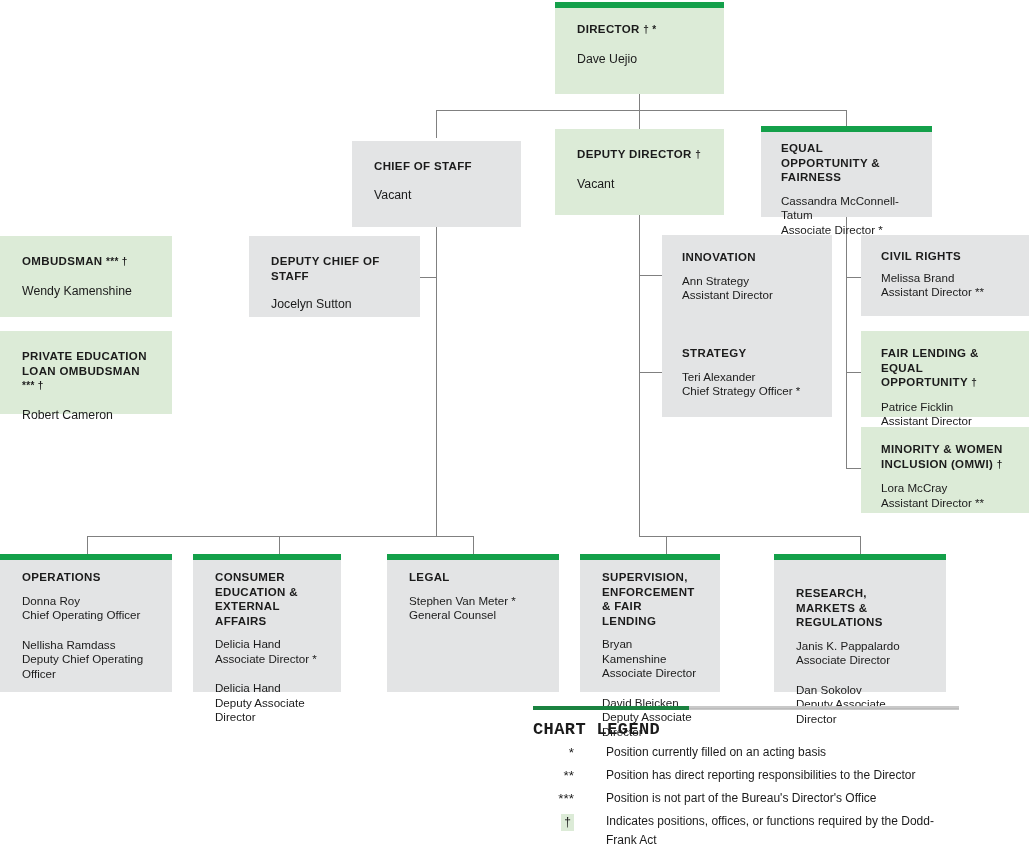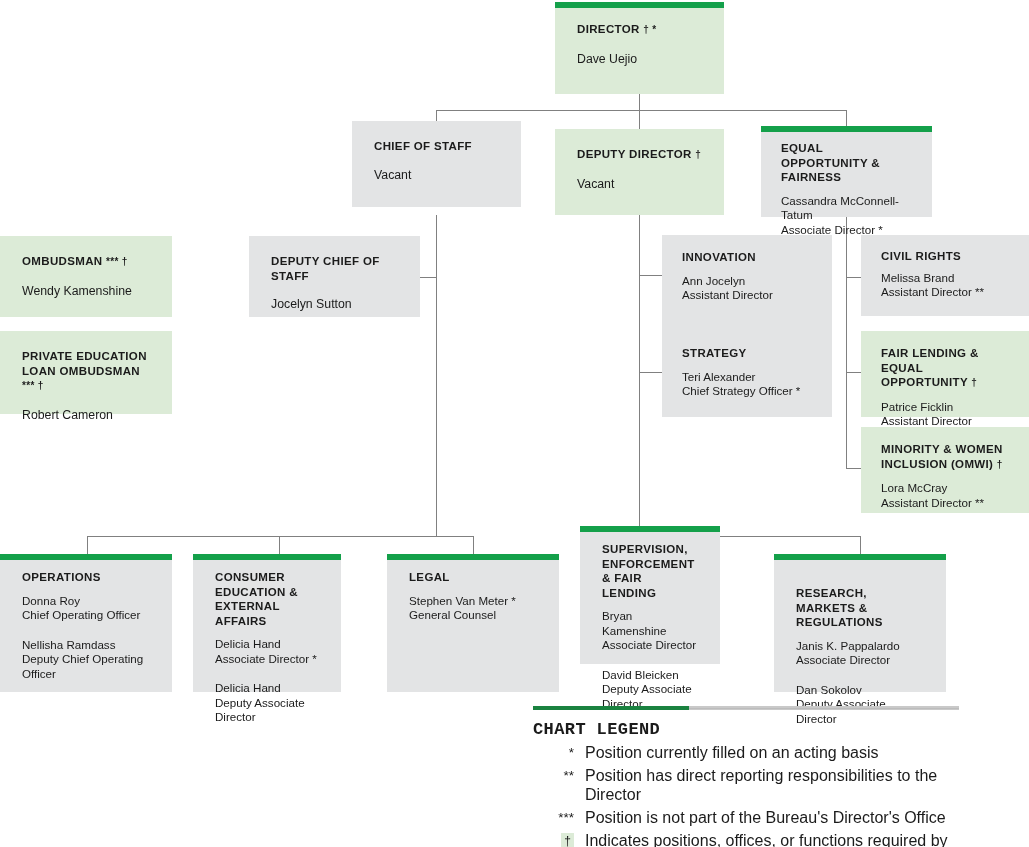--- a/index.html
+++ b/index.html
@@ -124,22 +124,23 @@
     box-sizing: border-box;
   }
   #legend .marker .dag {
     display: inline-block;
     background: #dcebd7;
     padding: 1px 3px;
     font-size: 12px;
     line-height: 15px;
   }
   #legend .ltext {
-    font-size: 16px;
+    font-size: 12px;
     line-height: 19px;
+    margin-left: 21px;
   }
 </style>
 </head>
 <body>
 
 <div id="chart">
 
   <div class="line v" style="left:639px; top:90px; height:48px;"></div>
   <div class="line h" style="left:436px; top:110px; width:411px;"></div>
   <div class="line v" style="left:436px; top:110px; height:28px;"></div>
@@ -169,21 +170,21 @@
   <div class="box green capped" style="left:555px; top:2px; width:169px; height:92px;">
     <div class="cap"></div>
     <div class="inner">
       <p class="title"><span>DIRECTOR</span> <span class="sup">† *</span></p>
       <p class="person">
           <span class="ln">Dave Uejio</span>
         </p>
     </div>
   </div>
 
-  <div class="box" style="left:352px; top:121px; width:169px; height:86px;">
+  <div class="box" style="left:352px; top:141px; width:169px; height:86px;">
     <div class="inner">
       <p class="title"><span>CHIEF OF STAFF</span></p>
       <p class="person">
           <span class="ln">Vacant</span>
         </p>
     </div>
   </div>
 
   <div class="box green" style="left:555px; top:129px; width:169px; height:86px;">
     <div class="inner">
@@ -229,21 +230,21 @@
       <p class="person">
           <span class="ln">Jocelyn Sutton</span>
         </p>
     </div>
   </div>
 
   <div class="box tight" style="left:662px; top:235px; width:170px; height:98px;">
     <div class="inner" style="padding-top:15px;">
       <p class="title"><span>INNOVATION</span></p>
       <p class="person">
-        <span class="ln">Ann Jocelyn</span>
+        <span class="ln">Ann Strategy</span>
         <span class="ln">Assistant Director</span>
       </p>
     </div>
   </div>
 
   <div class="box tight" style="left:662px; top:331px; width:170px; height:86px;">
     <div class="inner" style="padding-top:15px;">
       <p class="title"><span>STRATEGY</span></p>
       <p class="person">
         <span class="ln">Teri Alexander</span>
@@ -316,21 +317,21 @@
     <div class="cap"></div>
     <div class="inner" style="padding:16px 22px 12px 22px;">
       <p class="title"><span>LEGAL</span></p>
       <p class="person">
         <span class="ln">Stephen Van Meter *</span>
         <span class="ln">General Counsel</span>
       </p>
     </div>
   </div>
 
-  <div class="box capped tight" style="left:580px; top:526px; width:140px; height:138px;">
+  <div class="box capped tight" style="left:580px; top:554px; width:140px; height:138px;">
     <div class="cap"></div>
     <div class="inner" style="padding:16px 22px 12px 22px;">
       <p class="title"><span>SUPERVISION, ENFORCEMENT &amp; FAIR LENDING</span></p>
       <p class="person">
         <span class="ln">Bryan Kamenshine</span>
         <span class="ln">Associate Director</span>
       </p>
       <p class="person">
         <span class="ln">David Bleicken</span>
         <span class="ln">Deputy Associate Director</span>

